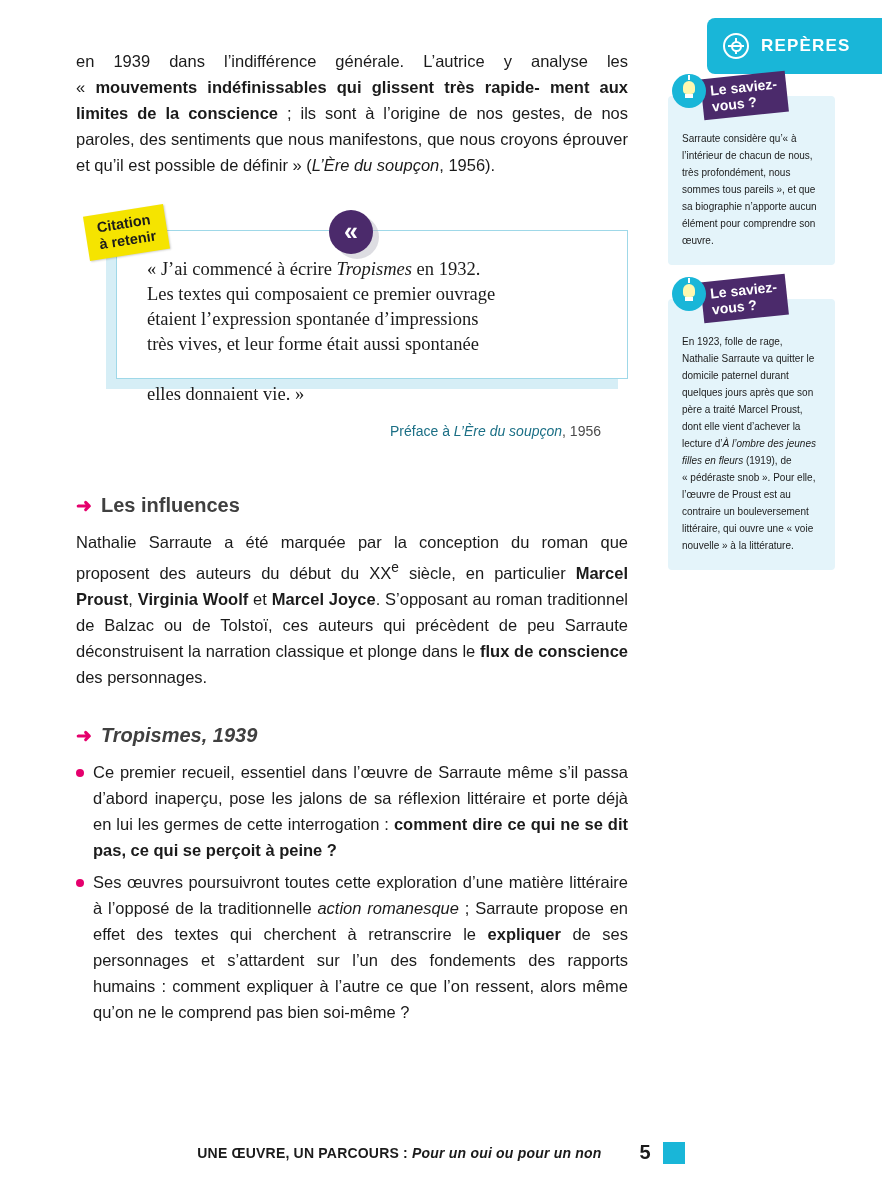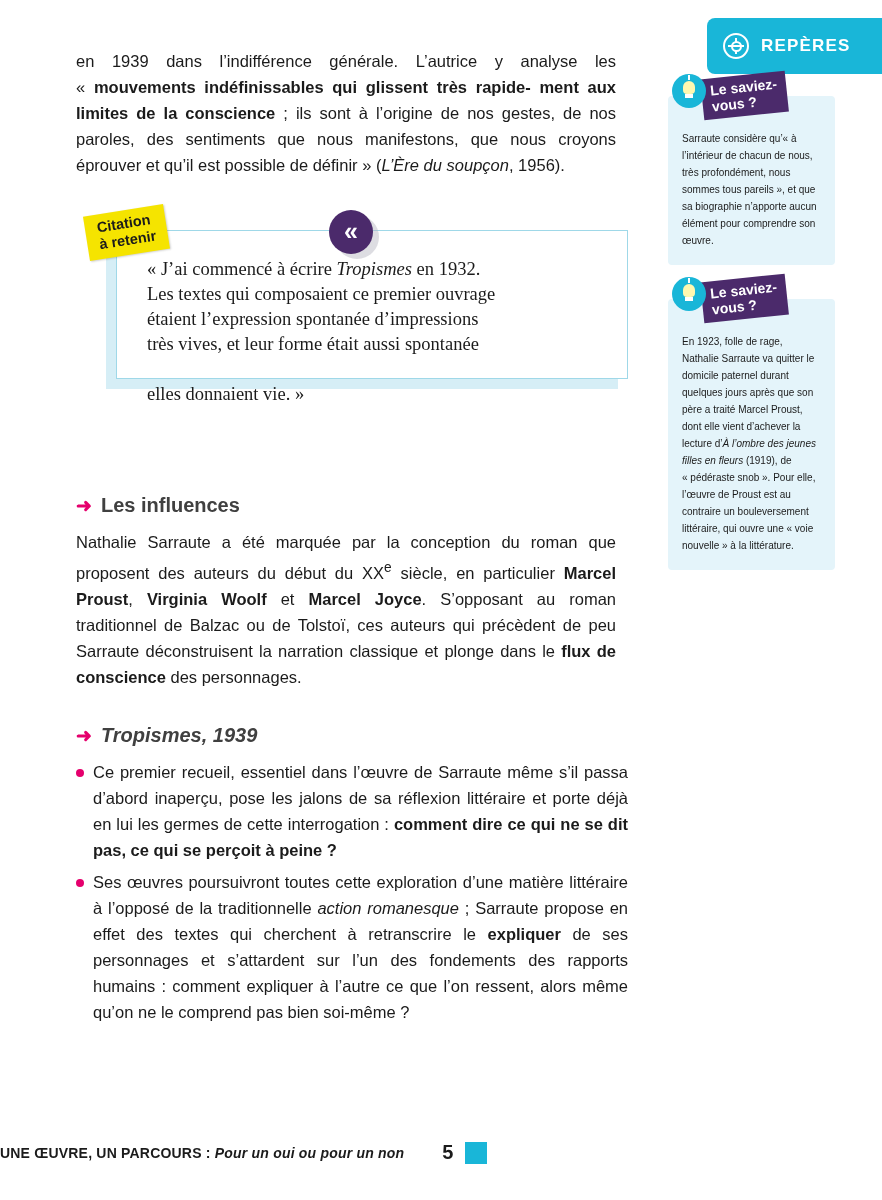--- a/index.html
+++ b/index.html
@@ -73,21 +73,21 @@
   .main-col {
     position: absolute;
     left: 76px;
     top: 48px;
     width: 552px;
   }
   .body-par {
     font-size: 16.5px;
     line-height: 26px;
     text-align: justify;
-    margin: 0 12px 6px 0;
+    margin: 0 0 6px 0;
     color: #1b1b1b;
   }
   .body-par b { font-weight: bold; }
   .body-par i { font-style: italic; }
 
   
   .quote-wrap {
     position: relative;
     margin-top: 48px;
     height: 234px;
@@ -269,21 +269,21 @@
   .know-text i { font-style: italic; }
 
   
   .footer {
     position: absolute;
     left: 0;
     bottom: 36px;
     width: 882px;
     display: flex;
     align-items: center;
-    justify-content: flex-start;
+    justify-content: center;
   }
   .footer-text {
     font-size: 14px;
     font-weight: bold;
     color: #1b1b1b;
     letter-spacing: .2px;
   }
   .footer-text i { font-style: italic; font-weight: bold; }
   .footer-page {
     font-size: 20px;
@@ -324,20 +324,23 @@
     </div>
     <div class="quote-mark">«</div>
     <div class="quote-box">
       <div class="quote-text">
         <span>« J’ai commencé à écrire </span><i>Tropismes</i><span> en 1932.</span><br>
         <span>Les textes qui composaient ce premier ouvrage</span><br>
         <span>étaient l’expression spontanée d’impressions</span><br>
         <span>très vives, et leur forme était aussi spontanée</span><br>
         <br>
         <span>elles donnaient vie. »</span>
+      </div>
+      <div class="quote-source">
+        <span class="src-lead">Préface à </span><span class="src-title">L’Ère du soupçon</span><span>, 1956</span>
       </div>
     </div>
   </div>
 
   <div class="section-head">
     <span class="arrow-icon">➜</span>
     <span class="head-text">Les influences</span>
   </div>
 
   <p class="body-par">

